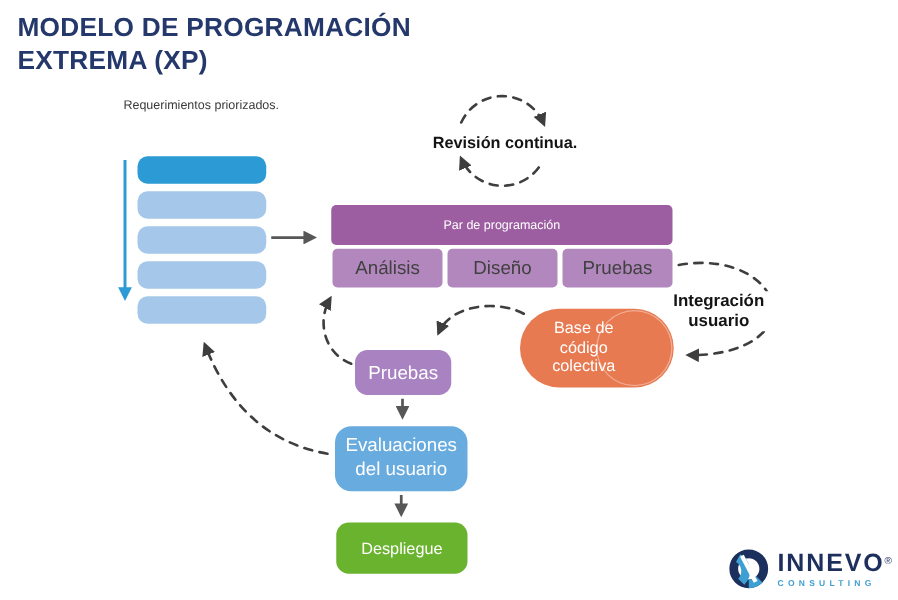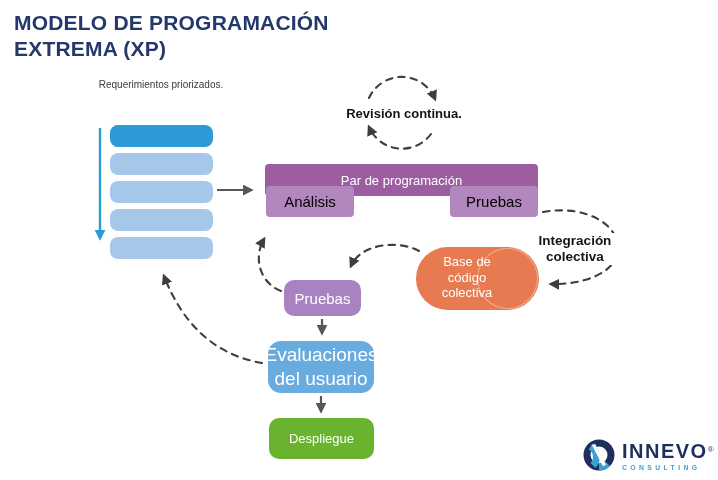--- a/index.html
+++ b/index.html
@@ -33,27 +33,27 @@
   
   .rev-label {
     position:absolute; left:339px; top:105px; width:130px; z-index:2;
     text-align:center; font-size:13px; font-weight:600; color:#141414;
     background:#ffffff; padding:1px 0;
   }
   
   .pair-header {
     position:absolute; left:265px; top:164px; width:273px; height:32px;
     background:#9c5da1; border-radius:4px; z-index:2;
-    color:#ffffff; font-size:13px; font-weight:500;
+    color:#ffffff; font-size:10px; font-weight:500;
     display:flex; align-items:center; justify-content:center;
   }
   .stage {
-    position:absolute; top:186px; width:88px; height:31px;
+    position:absolute; top:199px; width:88px; height:31px;
     background:#b287bd; border-radius:4px; z-index:2;
-    color:#000000; font-size:15px; font-weight:500;
+    color:#404040; font-size:15px; font-weight:500;
     display:flex; align-items:center; justify-content:center;
   }
   .stage-analisis { left:266px; }
   .stage-diseno   { left:358px; }
   .stage-pruebas  { left:450px; }
   
   .int-label {
     position:absolute; left:529px; top:233px; width:92px; z-index:2;
     text-align:center; font-size:13.5px; line-height:1.18;
     font-weight:600; color:#141414; background:#ffffff;
@@ -77,21 +77,21 @@
   .tests-node {
     position:absolute; left:284px; top:280px; width:77px; height:36px;
     background:#a983c1; border-radius:10px; z-index:2;
     color:#ffffff; font-size:15px; font-weight:500;
     display:flex; align-items:center; justify-content:center;
   }
   
   .eval-node {
     position:absolute; left:268px; top:341px; width:106px; height:52px;
     background:#68abdf; border-radius:13px; z-index:2;
-    color:#ffffff; font-size:19px; line-height:1.25; font-weight:500;
+    color:#ffffff; font-size:15px; line-height:1.25; font-weight:500;
     display:flex; align-items:center; justify-content:center; text-align:center;
   }
   
   .deploy-node {
     position:absolute; left:269px; top:418px; width:105px; height:41px;
     background:#6ab32f; border-radius:10px; z-index:2;
     color:#ffffff; font-size:13px; font-weight:500;
     display:flex; align-items:center; justify-content:center;
   }
   
@@ -155,23 +155,24 @@
 
     <path d="M 543,212 C 587,204 620,226 618,250 C 616,273 583,285 551,284" fill="none" stroke="#3e3e3e" stroke-width="2.1" stroke-dasharray="6.5 6" stroke-linecap="round" marker-end="url(#ah-dark)"></path>
 
     <path d="M 262,363 Q 193,351 164,276" fill="none" stroke="#3e3e3e" stroke-width="2.1" stroke-dasharray="6.5 6" stroke-linecap="round" marker-end="url(#ah-dark)"></path>
   </svg>
 
   <div class="rev-label">Revisión continua.</div>
 
   <div class="pair-header">Par de programación</div>
   <div class="stage stage-analisis">Análisis</div>
+  <div class="stage stage-diseno">Diseño</div>
   <div class="stage stage-pruebas">Pruebas</div>
 
-  <div class="int-label">Integración colectiva</div>
+  <div class="int-label">Integración usuario</div>
 
   <div class="code-base">
     <div class="code-base-circle"></div>
     <div class="code-base-text">Base de código colectiva</div>
   </div>
 
   <div class="tests-node">Pruebas</div>
 
   <div class="eval-node">Evaluaciones del usuario</div>
 

